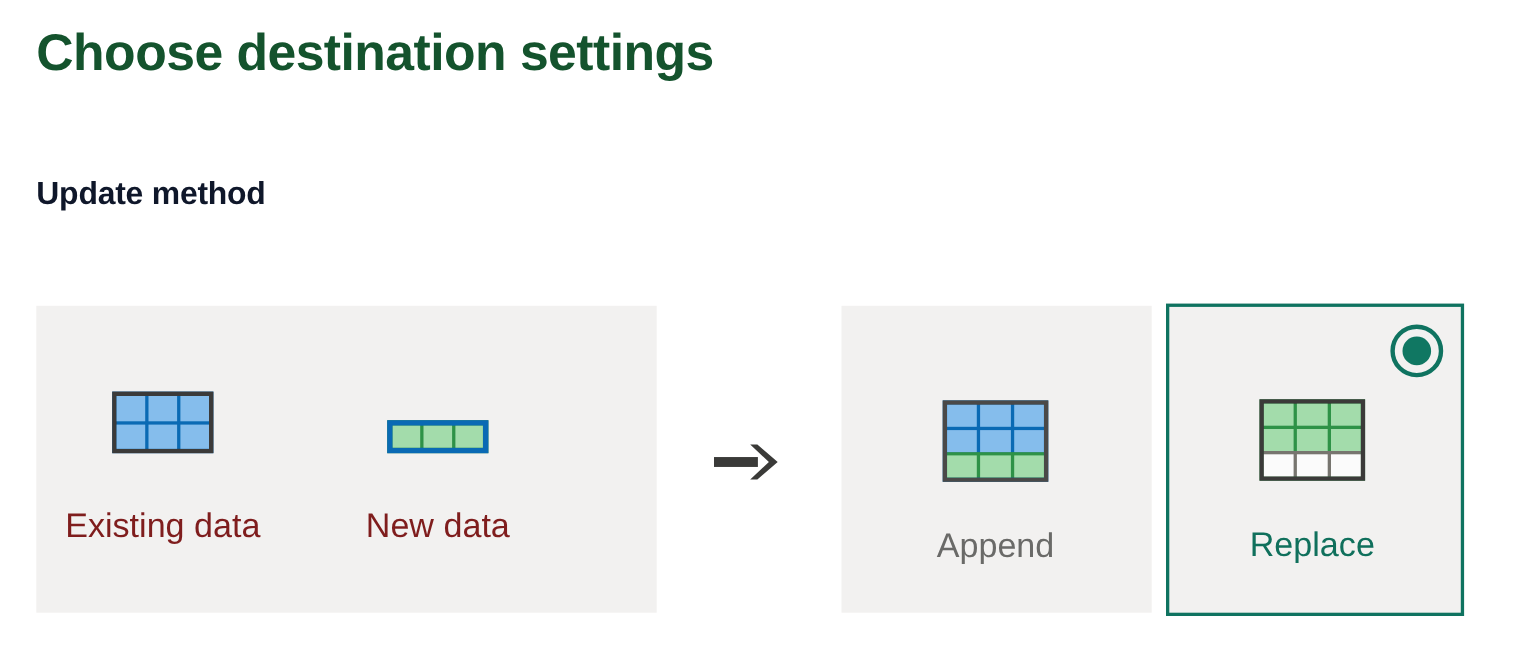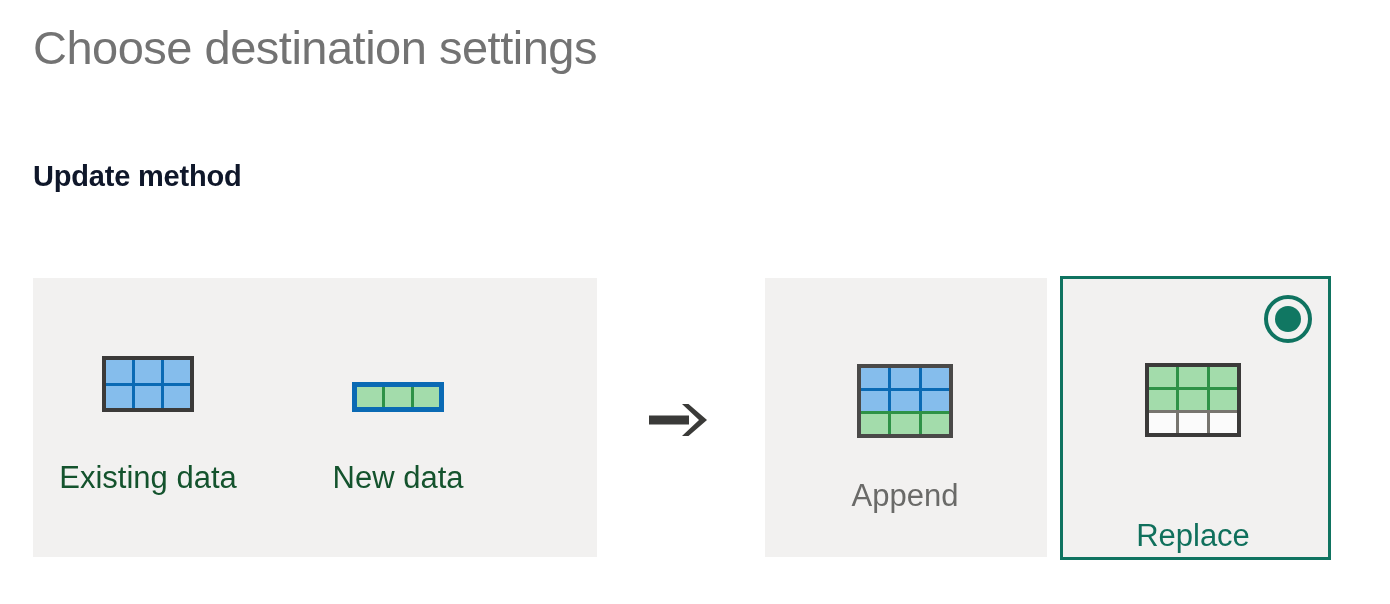--- a/index.html
+++ b/index.html
@@ -14,22 +14,22 @@
     font-family: "Liberation Sans", sans-serif;
     overflow: hidden;
   }
 
   
   .page-title {
     position: absolute;
     left: 33px;
     top: 20px;
     font-size: 47px;
-    font-weight: normal;
-    color: #737373;
+    font-weight: bold;
+    color: #14532d;
     letter-spacing: -0.5px;
     white-space: nowrap;
   }
   .section-title {
     position: absolute;
     left: 33px;
     top: 160px;
     font-size: 29px;
     font-weight: bold;
     color: #0f172a;
@@ -82,26 +82,26 @@
     line-height: 1;
     white-space: nowrap;
   }
 
   
   #opt-existing { left: 33px;  top: 340px; width: 230px; }
   #opt-new      { left: 283px; top: 340px; width: 230px; justify-content: space-between; }
   #opt-existing .icon-box, #opt-new .icon-box { height: 72px; }
   #opt-existing .opt-label, #opt-new .opt-label {
     margin-top: 50px;
-    color: #14532d;
+    color: #7f1d1d;
   }
 
   
   #opt-append  { left: 25px;  top: 80px;  width: 230px; }
-  #opt-replace { left: 15px;  top: 78px;  width: 230px; gap: 41px; }
+  #opt-replace { left: 15px;  top: 78px;  width: 230px; }
   #opt-append .icon-box, #opt-replace .icon-box { height: 80px; }
   #opt-append .opt-label {
     margin-top: 42px;
     color: #6a6a68;
   }
   #opt-replace .opt-label {
     margin-top: 42px;
     color: #10705c;
   }
 

